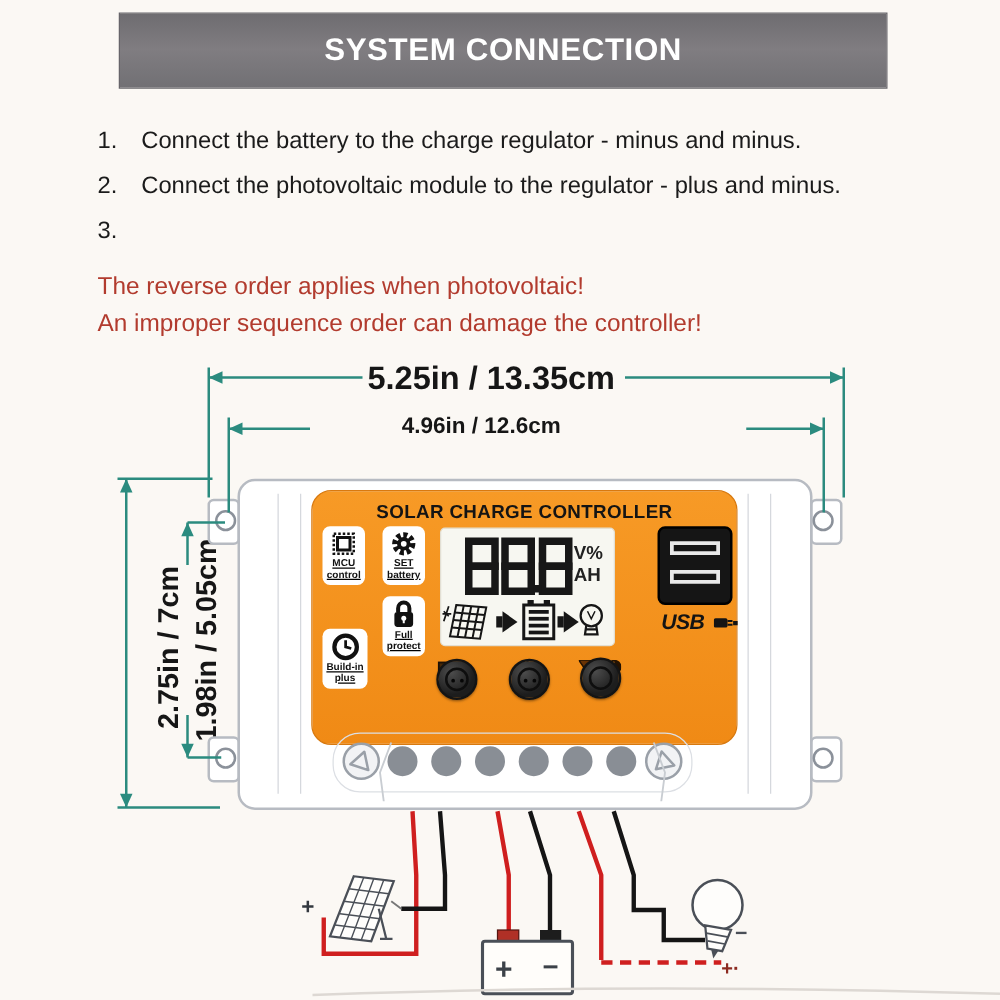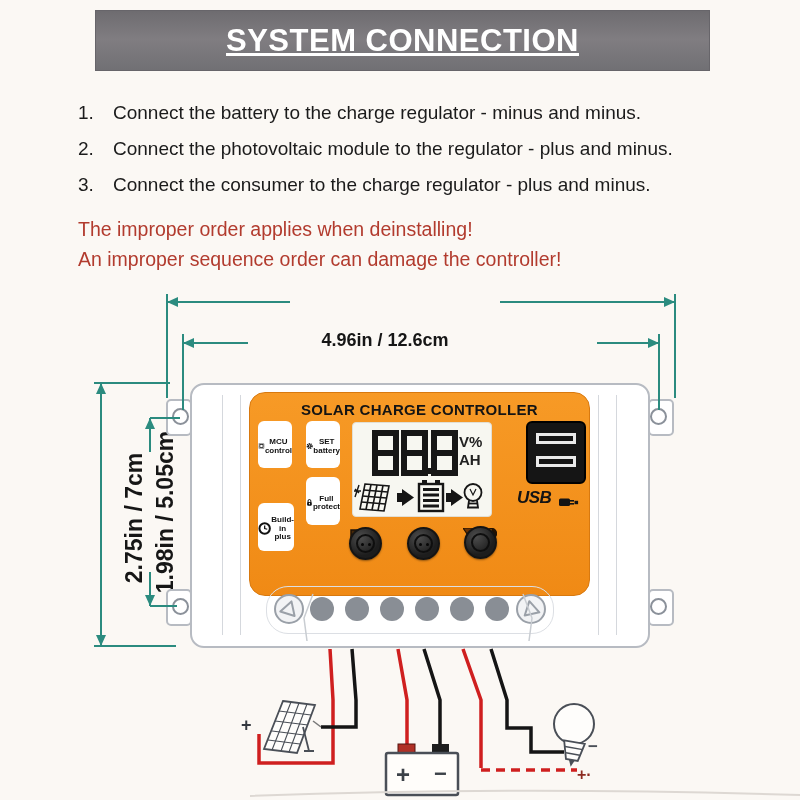--- a/index.html
+++ b/index.html
@@ -5,21 +5,21 @@
   html,body{margin:0;padding:0;}
   body{font-family:"Liberation Sans",sans-serif;background:#fff;}
   #canvas{position:relative;width:800px;height:800px;background:#fbf8f4;overflow:hidden;}
   .abs{position:absolute;}
 
   
   .titlebar{left:95px;top:10px;width:615px;height:61px;
     background:linear-gradient(180deg,#6e6c70,#807d81 48%,#717074);
     border:1px solid #67656a;box-sizing:border-box;
     display:flex;align-items:center;justify-content:center;}
-  .titlebar span{color:#fff;font-size:31px;font-weight:bold;letter-spacing:.5px;text-decoration:underline;}
+  .titlebar span{color:#fff;font-size:25px;font-weight:bold;letter-spacing:.5px;}
 
   
   .instr{left:78px;top:102px;width:660px;}
   .instr .row{display:flex;font-size:19px;color:#1b1b1b;margin-bottom:14px;}
   .instr .num{width:35px;flex:none;}
   .warn{left:78px;top:214px;width:660px;font-size:19.5px;color:#b23b2e;line-height:30px;}
 
   
   .dim{color:#161616;font-weight:bold;text-align:center;}
   .dim-wo{left:248px;top:287px;width:290px;font-size:26px;}
@@ -32,39 +32,39 @@
   .tab{width:26px;height:37px;background:#fff;border:2px solid #b7bbc2;border-radius:5px;box-sizing:border-box;}
   .body{left:190px;top:383px;width:460px;height:265px;background:#fff;border:2px solid #b7bbc2;
     border-radius:14px;box-sizing:border-box;}
   .sideline{width:1px;background:#d5d8dd;top:10px;height:240px;}
   .hole{width:17px;height:17px;border-radius:50%;background:#fff;border:2.5px solid #8b919a;box-sizing:border-box;}
 
   .panel{left:57px;top:7px;width:341px;height:204px;border-radius:16px;
     background:linear-gradient(180deg,#f79a26,#f08a15);border:1px solid #d8790f;box-sizing:border-box;}
   .panel-title{left:0;top:8px;width:100%;text-align:center;font-size:15px;font-weight:bold;color:#141414;letter-spacing:.3px;}
 
-  .fbox{width:34px;height:47px;background:#fff;border-radius:6px;display:flex;
-    align-items:center;justify-content:flex-start;padding-top:3px;box-sizing:border-box;}
+  .fbox{width:34px;height:47px;background:#fff;border-radius:6px;display:flex;flex-direction:column;
+    align-items:center;justify-content:flex-start;padding-top:3px;box-sizing:border-box;text-decoration:underline;}
   .fbox .lbl{font-size:8px;font-weight:bold;color:#111;line-height:8.5px;text-align:center;margin-top:1px;}
 
   .lcd{left:102px;top:29px;width:140px;height:95px;background:#f7f7f1;border:1px solid #e2dfd4;
     border-radius:4px;box-sizing:border-box;}
 
   .btn{width:33px;height:33px;border-radius:50%;
     background:radial-gradient(circle at 35% 30%,#4d4d4d,#1d1d1d 65%);
     border:2px solid #141414;box-sizing:border-box;box-shadow:0 1px 2px rgba(0,0,0,.4);}
   .btn .ring{position:absolute;left:5px;top:5px;width:19px;height:19px;border:2px solid #0e0e0e;border-radius:50%;box-sizing:border-box;}
   .btn .d1,.btn .d2{position:absolute;width:3px;height:3px;background:#060606;border-radius:50%;top:14px;}
   .btn .d1{left:10px;} .btn .d2{left:17px;}
 
   .usb-block{left:276px;top:28px;width:60px;height:63px;background:#151515;border:2px solid #000;
     border-radius:6px;box-sizing:border-box;}
   .usb-slot{position:absolute;left:8px;width:40px;height:11px;background:#e9e9e9;}
   .usb-slot .bar{position:absolute;left:3px;top:3px;width:34px;height:5px;background:#151515;}
-  .usb-logo{left:267px;top:95px;width:70px;display:flex;align-items:flex-end;gap:8px;}
+  .usb-logo{left:279px;top:95px;width:70px;display:flex;align-items:center;gap:8px;}
   .usb-logo span{font-size:17px;font-weight:bold;font-style:italic;color:#141414;letter-spacing:-.5px;}
 
   .recess{left:74px;top:201px;width:288px;height:48px;border:1.5px solid #dcdfe4;border-radius:22px;box-sizing:border-box;}
   .screw{width:30px;height:30px;border-radius:50%;background:#f2f3f5;border:2px solid #9aa0a8;box-sizing:border-box;}
   .term{width:24px;height:24px;border-radius:50%;background:#898e95;}
 
   svg{display:block;}
   .overlay{left:0;top:0;pointer-events:none;}
 </style>
 </head>
@@ -80,29 +80,29 @@
     <div class="row">
       <span class="num">1.</span>
       <span>Connect the battery to the charge regulator - minus and minus.</span>
     </div>
     <div class="row">
       <span class="num">2.</span>
       <span>Connect the photovoltaic module to the regulator - plus and minus.</span>
     </div>
     <div class="row">
       <span class="num">3.</span>
-      <span>Connect the consumer to the charge regulator - plus and minus.</span>
     </div>
   </div>
 
   <div class="abs warn">
-    <div>The improper order applies when deinstalling!</div>
+    <div>The reverse order applies when photovoltaic!</div>
     <div>An improper sequence order can damage the controller!</div>
   </div>
 
+  <div class="abs dim dim-wo">5.25in / 13.35cm</div>
   <div class="abs dim dim-wi">4.96in / 12.6cm</div>
   <div class="abs dim dim-v dim-ho">2.75in / 7cm</div>
   <div class="abs dim dim-v dim-hi">1.98in / 5.05cm</div>
 
   <div class="abs tab" style="left:166px;top:399px;"></div>
   <div class="abs tab" style="left:166px;top:589px;"></div>
   <div class="abs tab" style="left:648px;top:399px;"></div>
   <div class="abs tab" style="left:648px;top:589px;"></div>
 
   <div class="abs body">

